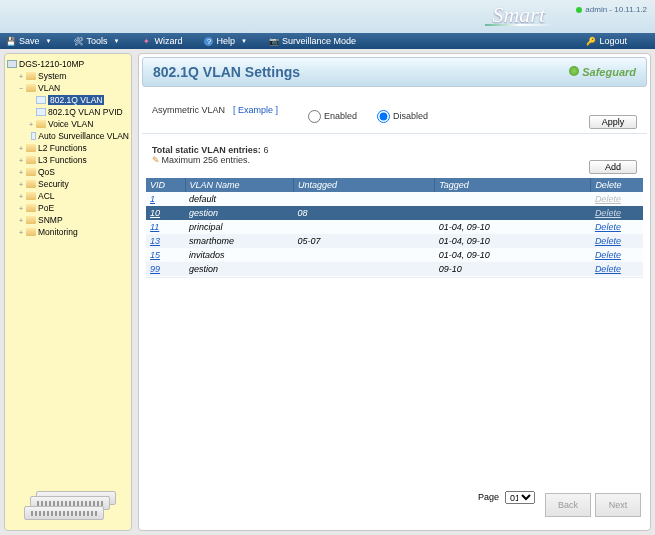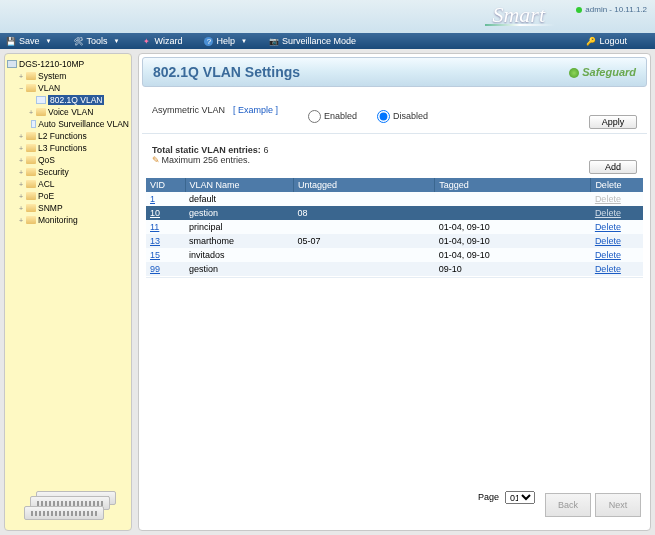--- a/index.html
+++ b/index.html
@@ -29,31 +29,31 @@
   .indent1 { padding-left:10px;}
   .indent2 { padding-left:20px;}
   .selected { background:#2a5a9a; color:#fff;}
   .device-img { margin-top:auto; align-self:center; width:100px; height:70px; position:relative;}
   .switch-stack { position:absolute; bottom:6px; left:6px;}
   .sw { width:80px;height:14px;background:linear-gradient(#f4f4f4,#dcdcdc);border:1px solid #bbb;border-radius:2px;margin-top:-4px;position:relative;}
   .sw::after{content:"";position:absolute;left:6px;right:6px;top:4px;height:5px;background:repeating-linear-gradient(90deg,#999 0 2px,transparent 2px 4px);}
   .sw1{margin-left:0;} .sw2{margin-left:6px;margin-top:-9px;} .sw3{margin-left:12px;margin-top:-9px;}
   .content { flex:1; background:#fff; border:1px solid #c8c8c8; border-radius:4px; padding:3px; display:flex; flex-direction:column;}
   .panel-title { background:linear-gradient(#f2faff,#d8ecf6,#c5ddec); border-radius:3px; padding:6px 10px; font-size:14px; color:#3a6a9a; font-weight:bold; display:flex; align-items:center; border:1px solid #bcd;}
-  .safeguard { margin-left:auto; color:#6aa84f; font-size:11px; font-style:italic; display:flex;align-items:flex-end;}
+  .safeguard { margin-left:auto; color:#6aa84f; font-size:11px; font-style:italic; display:flex;align-items:flex-start;}
   .safeguard .sico{ width:10px;height:10px;border-radius:50%;background:radial-gradient(#8fd65a,#4a9a2a);margin-right:3px;}
   .section { padding:4px 10px; border-bottom:1px solid #dde6ee; font-size:9px; color:#333; display:flex; align-items:center;}
   .link-ex { color:#1a5bc4; margin-left:8px; cursor:pointer;}
   .radio-grp { margin-left:30px; display:flex; align-items:center;margin-top:12px;}
   .radio-grp label { margin-right:20px; display:flex;align-items:center;}
   .radio-grp input { margin-right:3px;}
   .btn { margin-left:auto; width:48px; height:14px; background:linear-gradient(#fff,#e8e8e8); border:1px solid #aaa; border-radius:2px; font-size:9px; cursor:pointer;margin-top:24px;}
   .subinfo { padding:2px 10px 4px; font-size:9px; color:#333;}
   .subinfo .pencil{color:#d48a2a;margin-right:2px;}
-  .table { width:calc(100% - 8px); margin:0 4px; border-collapse:collapse; font-size:9px;}
+  .table { width:calc(100% - 8px); margin:0 4px; border-collapse:collapse; font-size:9px;font-style:italic;}
   .table th { background:#4d7aa8; color:#fff; text-align:left; padding:2px 4px; font-weight:normal; border-right:1px solid #3a668f;}
   .table th:last-child{border-right:none;}
   .table td { padding:2px 4px; border-bottom:0; cursor:default;}
   .table tr.row-sel td { background:#3a668f; color:#fff;}
   .table tr.alt td { background:#eef4fa;}
   .table tr.norm td { background:#fafdff;}
   .vid-link{ color:#1a5bc4; text-decoration:underline; cursor:pointer;}
   .row-sel .vid-link{color:#fff;}
   .del-link{ color:#1a5bc4; text-decoration:underline; cursor:pointer; text-align:left;}
   .del-disabled{ color:#bdbdbd; text-decoration:underline;}
@@ -122,20 +122,25 @@
           <span class="exp">−</span>
           <span class="fico folder"></span>
           <span>VLAN</span>
         </div>
       <div class="tree-item indent2">
           <span class="exp"></span>
           <span class="fico page-ico"></span>
           <span class="selected" style="padding:0 2px;">802.1Q VLAN</span>
         </div>
       <div class="tree-item indent2">
+          <span class="exp"></span>
+          <span class="fico page-ico"></span>
+          <span>802.1Q VLAN PVID</span>
+        </div>
+      <div class="tree-item indent2">
           <span class="exp">+</span>
           <span class="fico folder"></span>
           <span>Voice VLAN</span>
         </div>
       <div class="tree-item indent2">
           <span class="exp"></span>
           <span class="fico page-ico"></span>
           <span>Auto Surveillance VLAN</span>
         </div>
       <div class="tree-item indent1">

